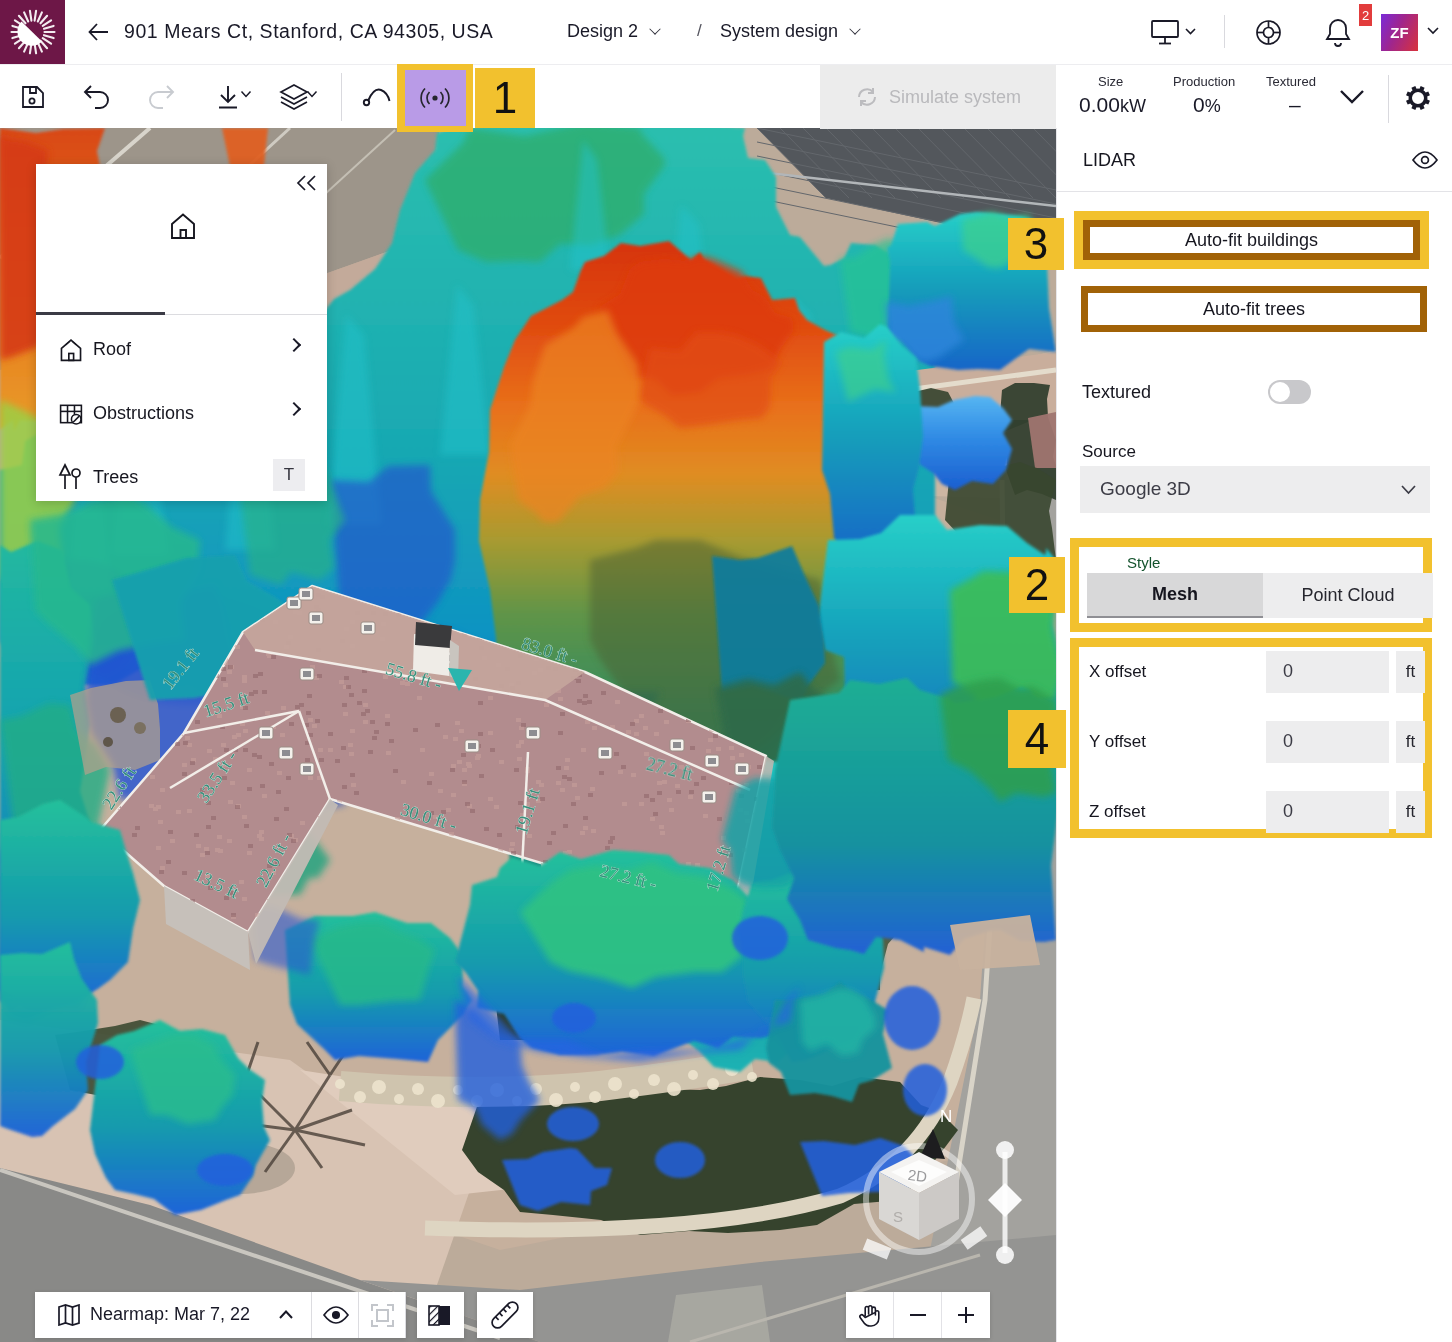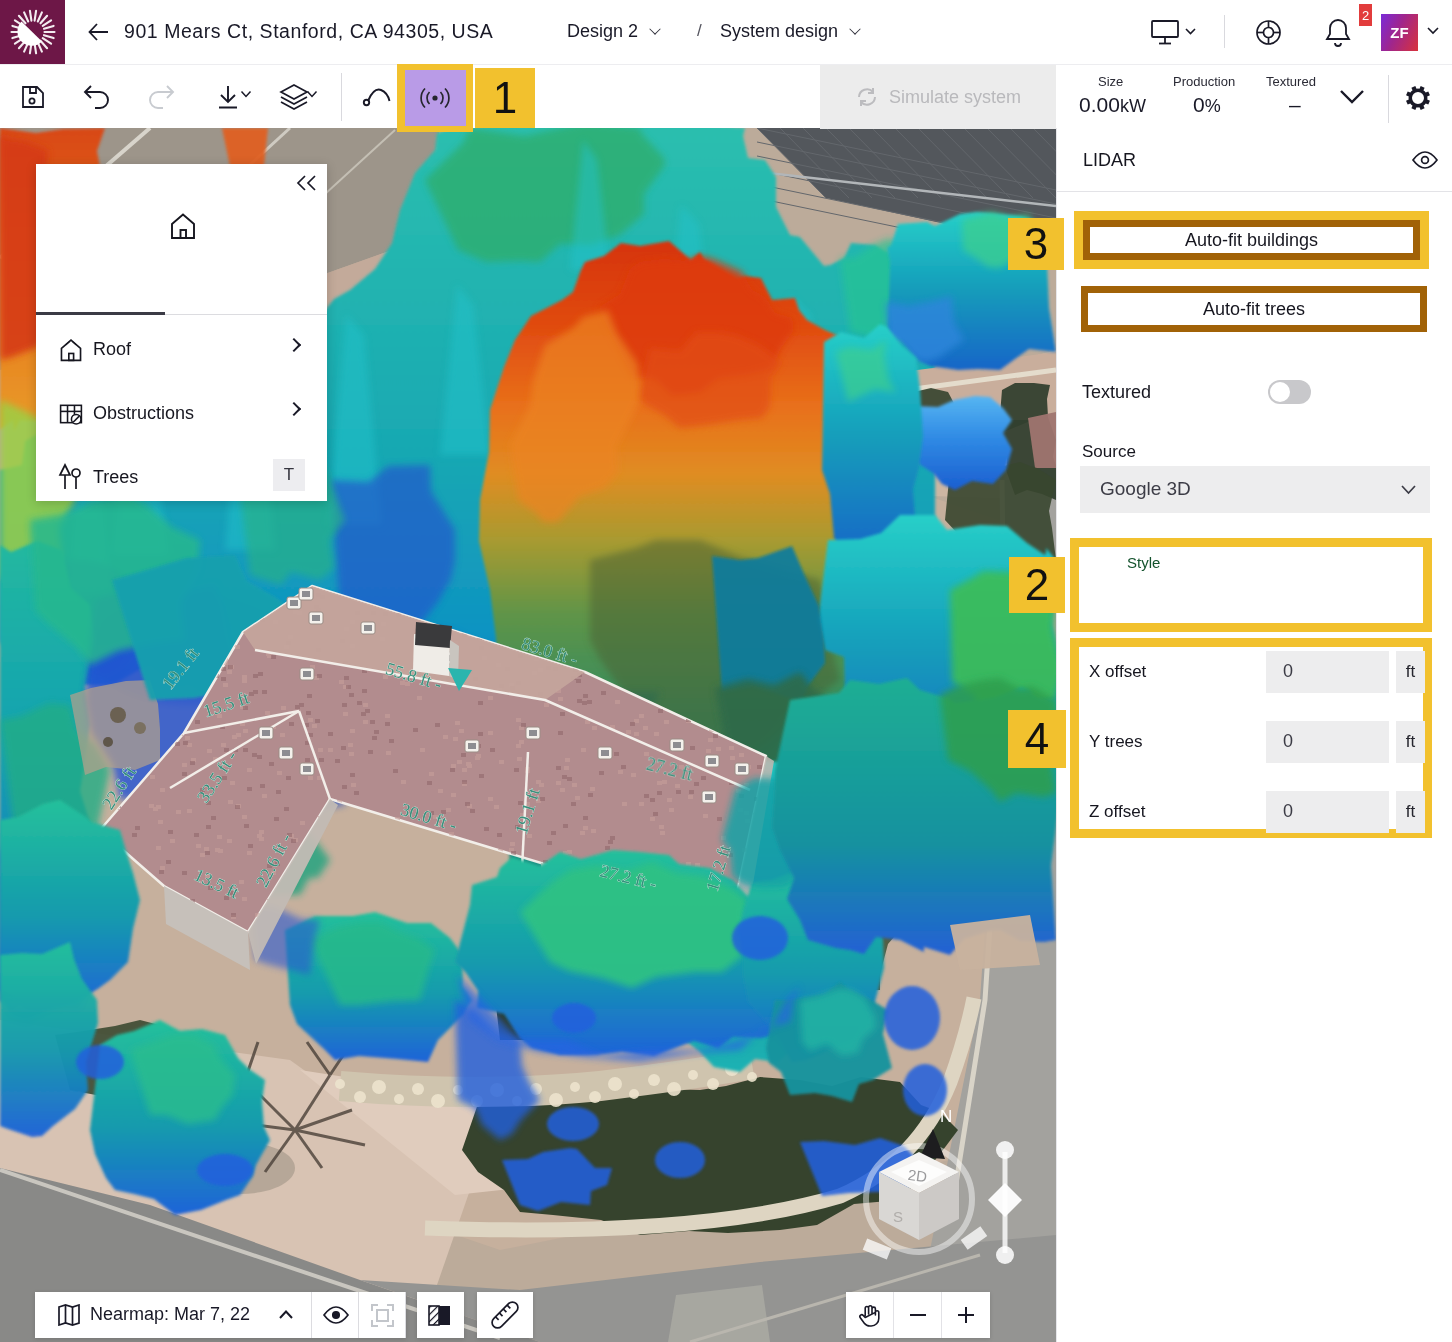--- a/index.html
+++ b/index.html
@@ -1393,31 +1393,35 @@
     </div>
   <div id="source-lab">Source</div>
   <div id="select">
       <span class="txt">Google 3D</span>
     <svg class="abs" style="left:320px;top:18px" width="17" height="12" viewBox="0 0 17 12" fill="none" stroke="#3c3c46" stroke-width="1.7">
         <path d="M2 2 l6.5 7 L15 2"></path>
       </svg>
   </div>
   <div class="ybox" style="left:13px;top:410px;width:362px;height:94px;">
     <div id="style-lab">Style</div>
+    <div id="seg">
+        <div class="l">Mesh</div>
+        <div class="r">Point Cloud</div>
+      </div>
   </div>
   <div class="ybox" style="left:13px;top:510px;width:362px;height:200px;">
     <div class="off-row" style="top:4px">
         <div class="lab">X offset</div>
         <div class="inp">
           <span>0</span>
         </div>
         <div class="ft">ft</div>
       </div>
     <div class="off-row" style="top:74px">
-        <div class="lab">Y trees</div>
+        <div class="lab">Y offset</div>
         <div class="inp">
           <span>0</span>
         </div>
         <div class="ft">ft</div>
       </div>
     <div class="off-row" style="top:144px">
         <div class="lab">Z offset</div>
         <div class="inp">
           <span>0</span>
         </div>

